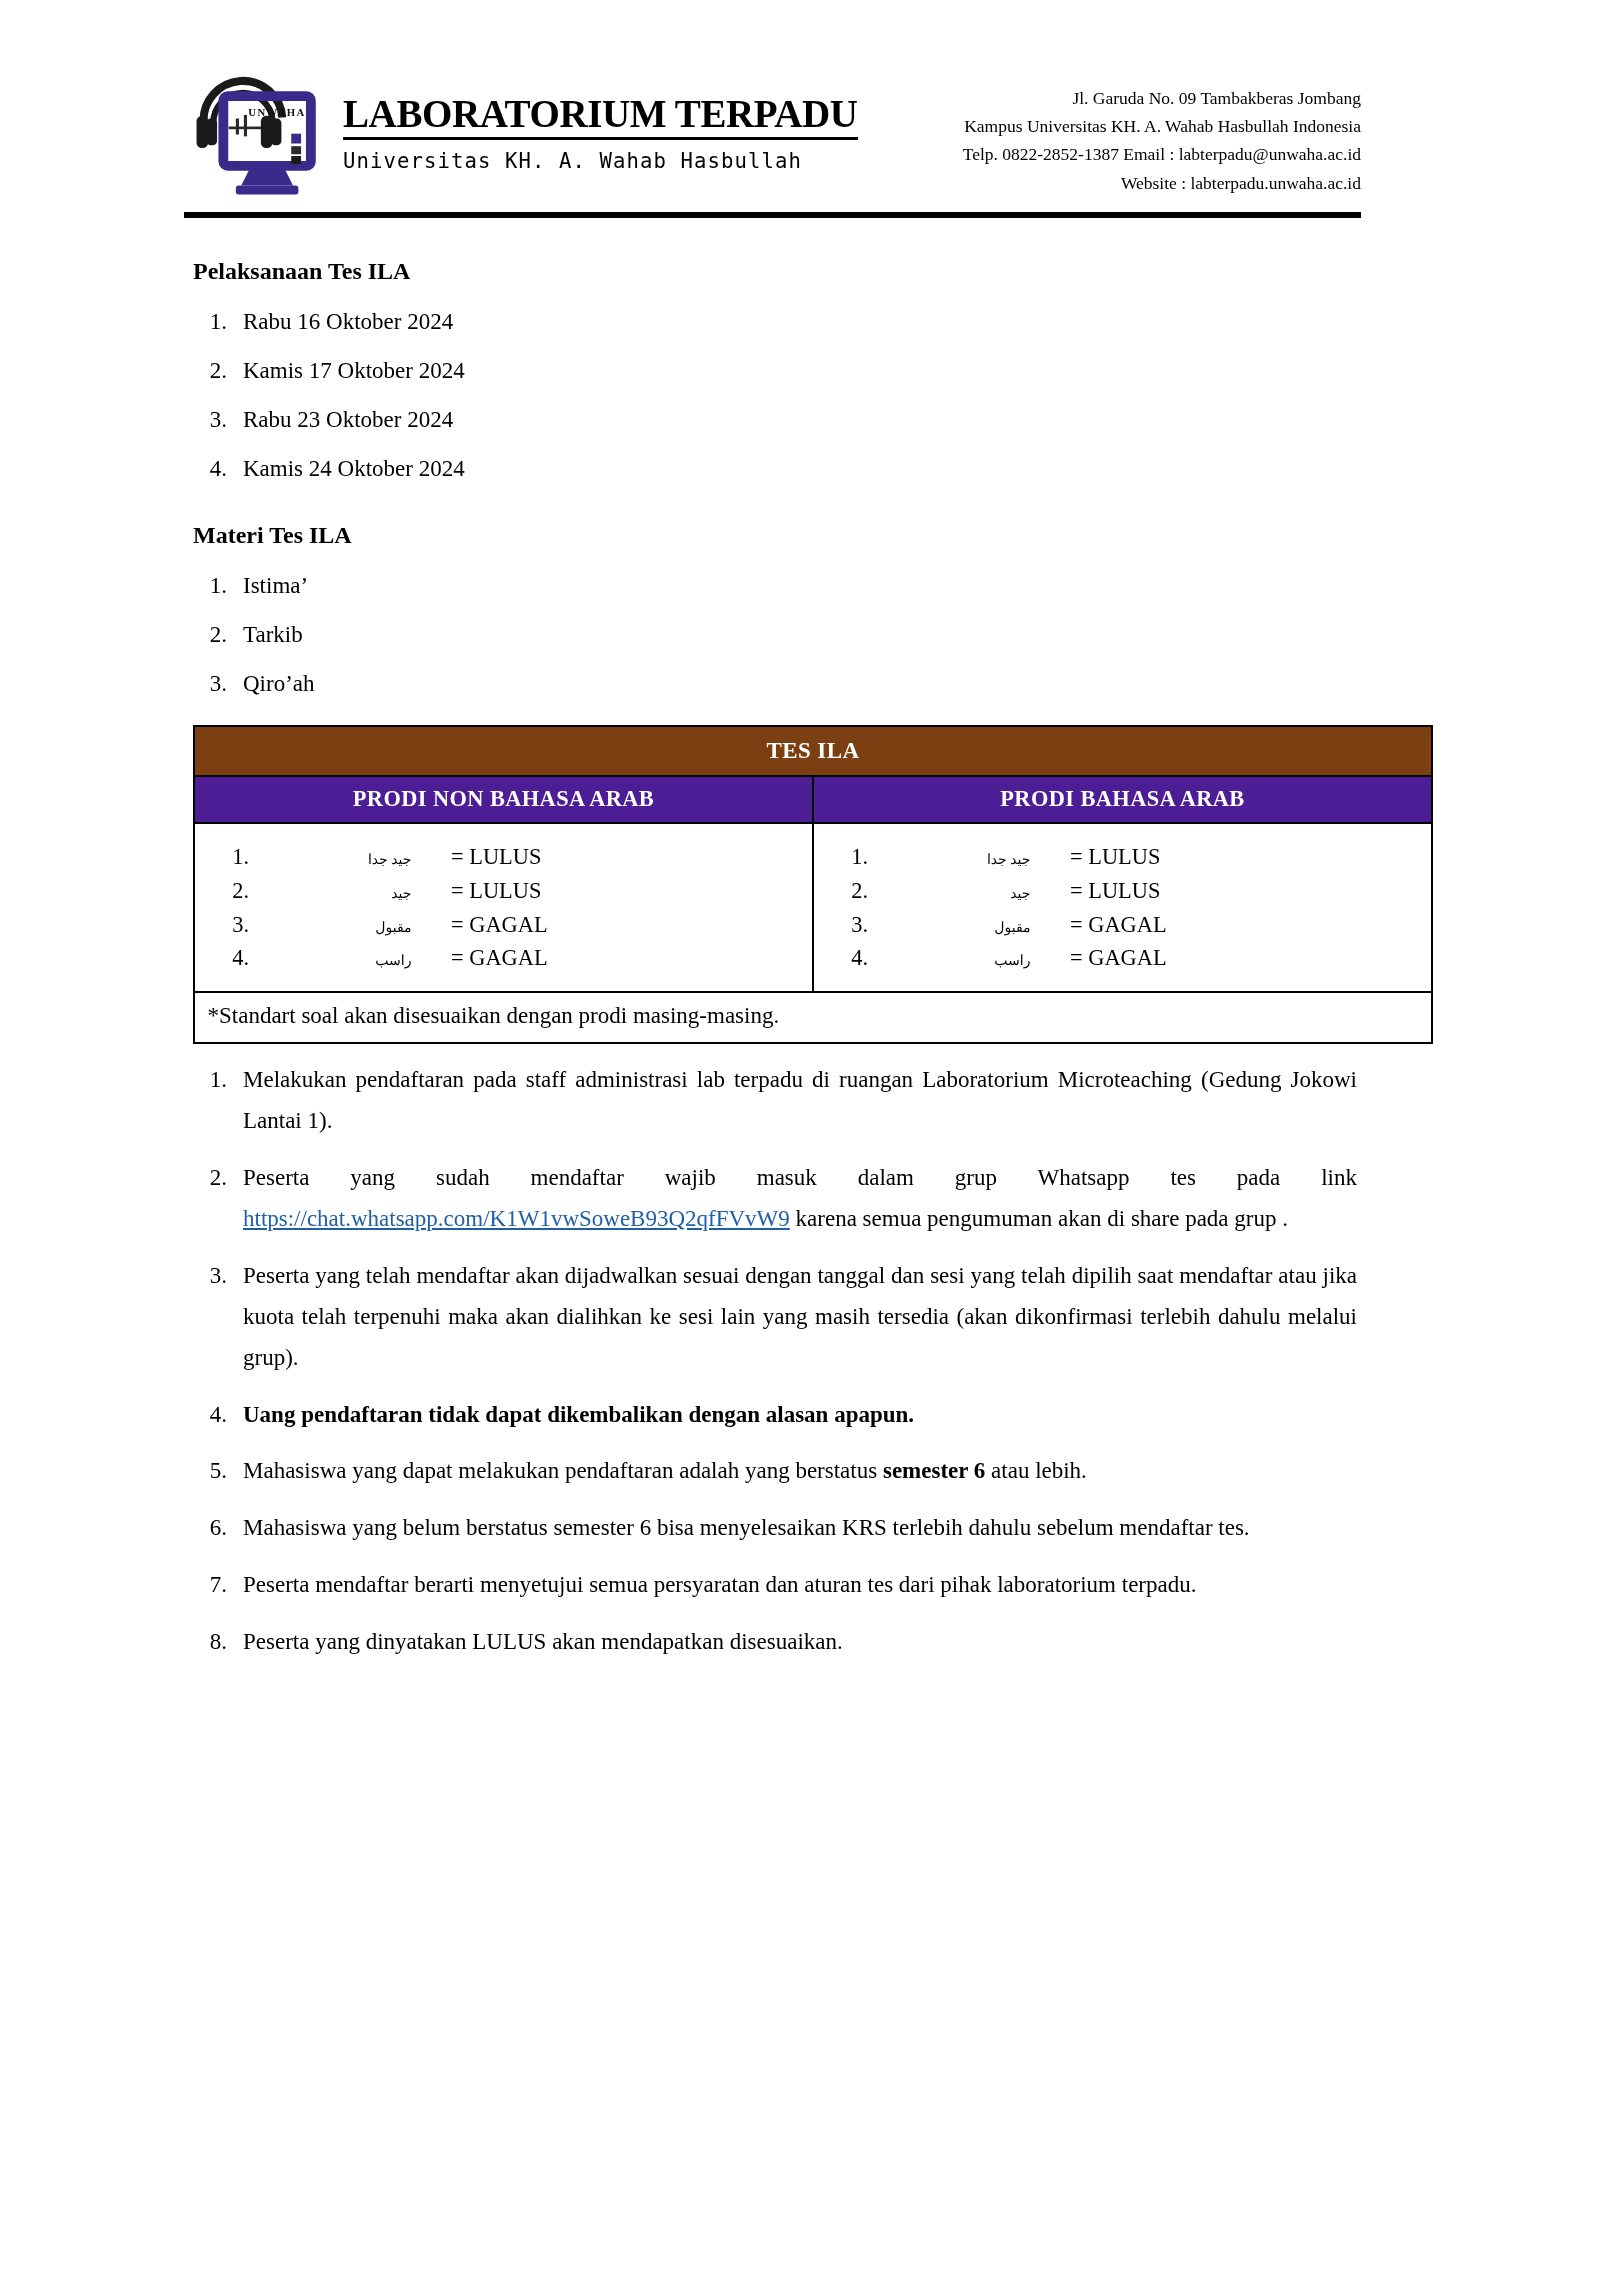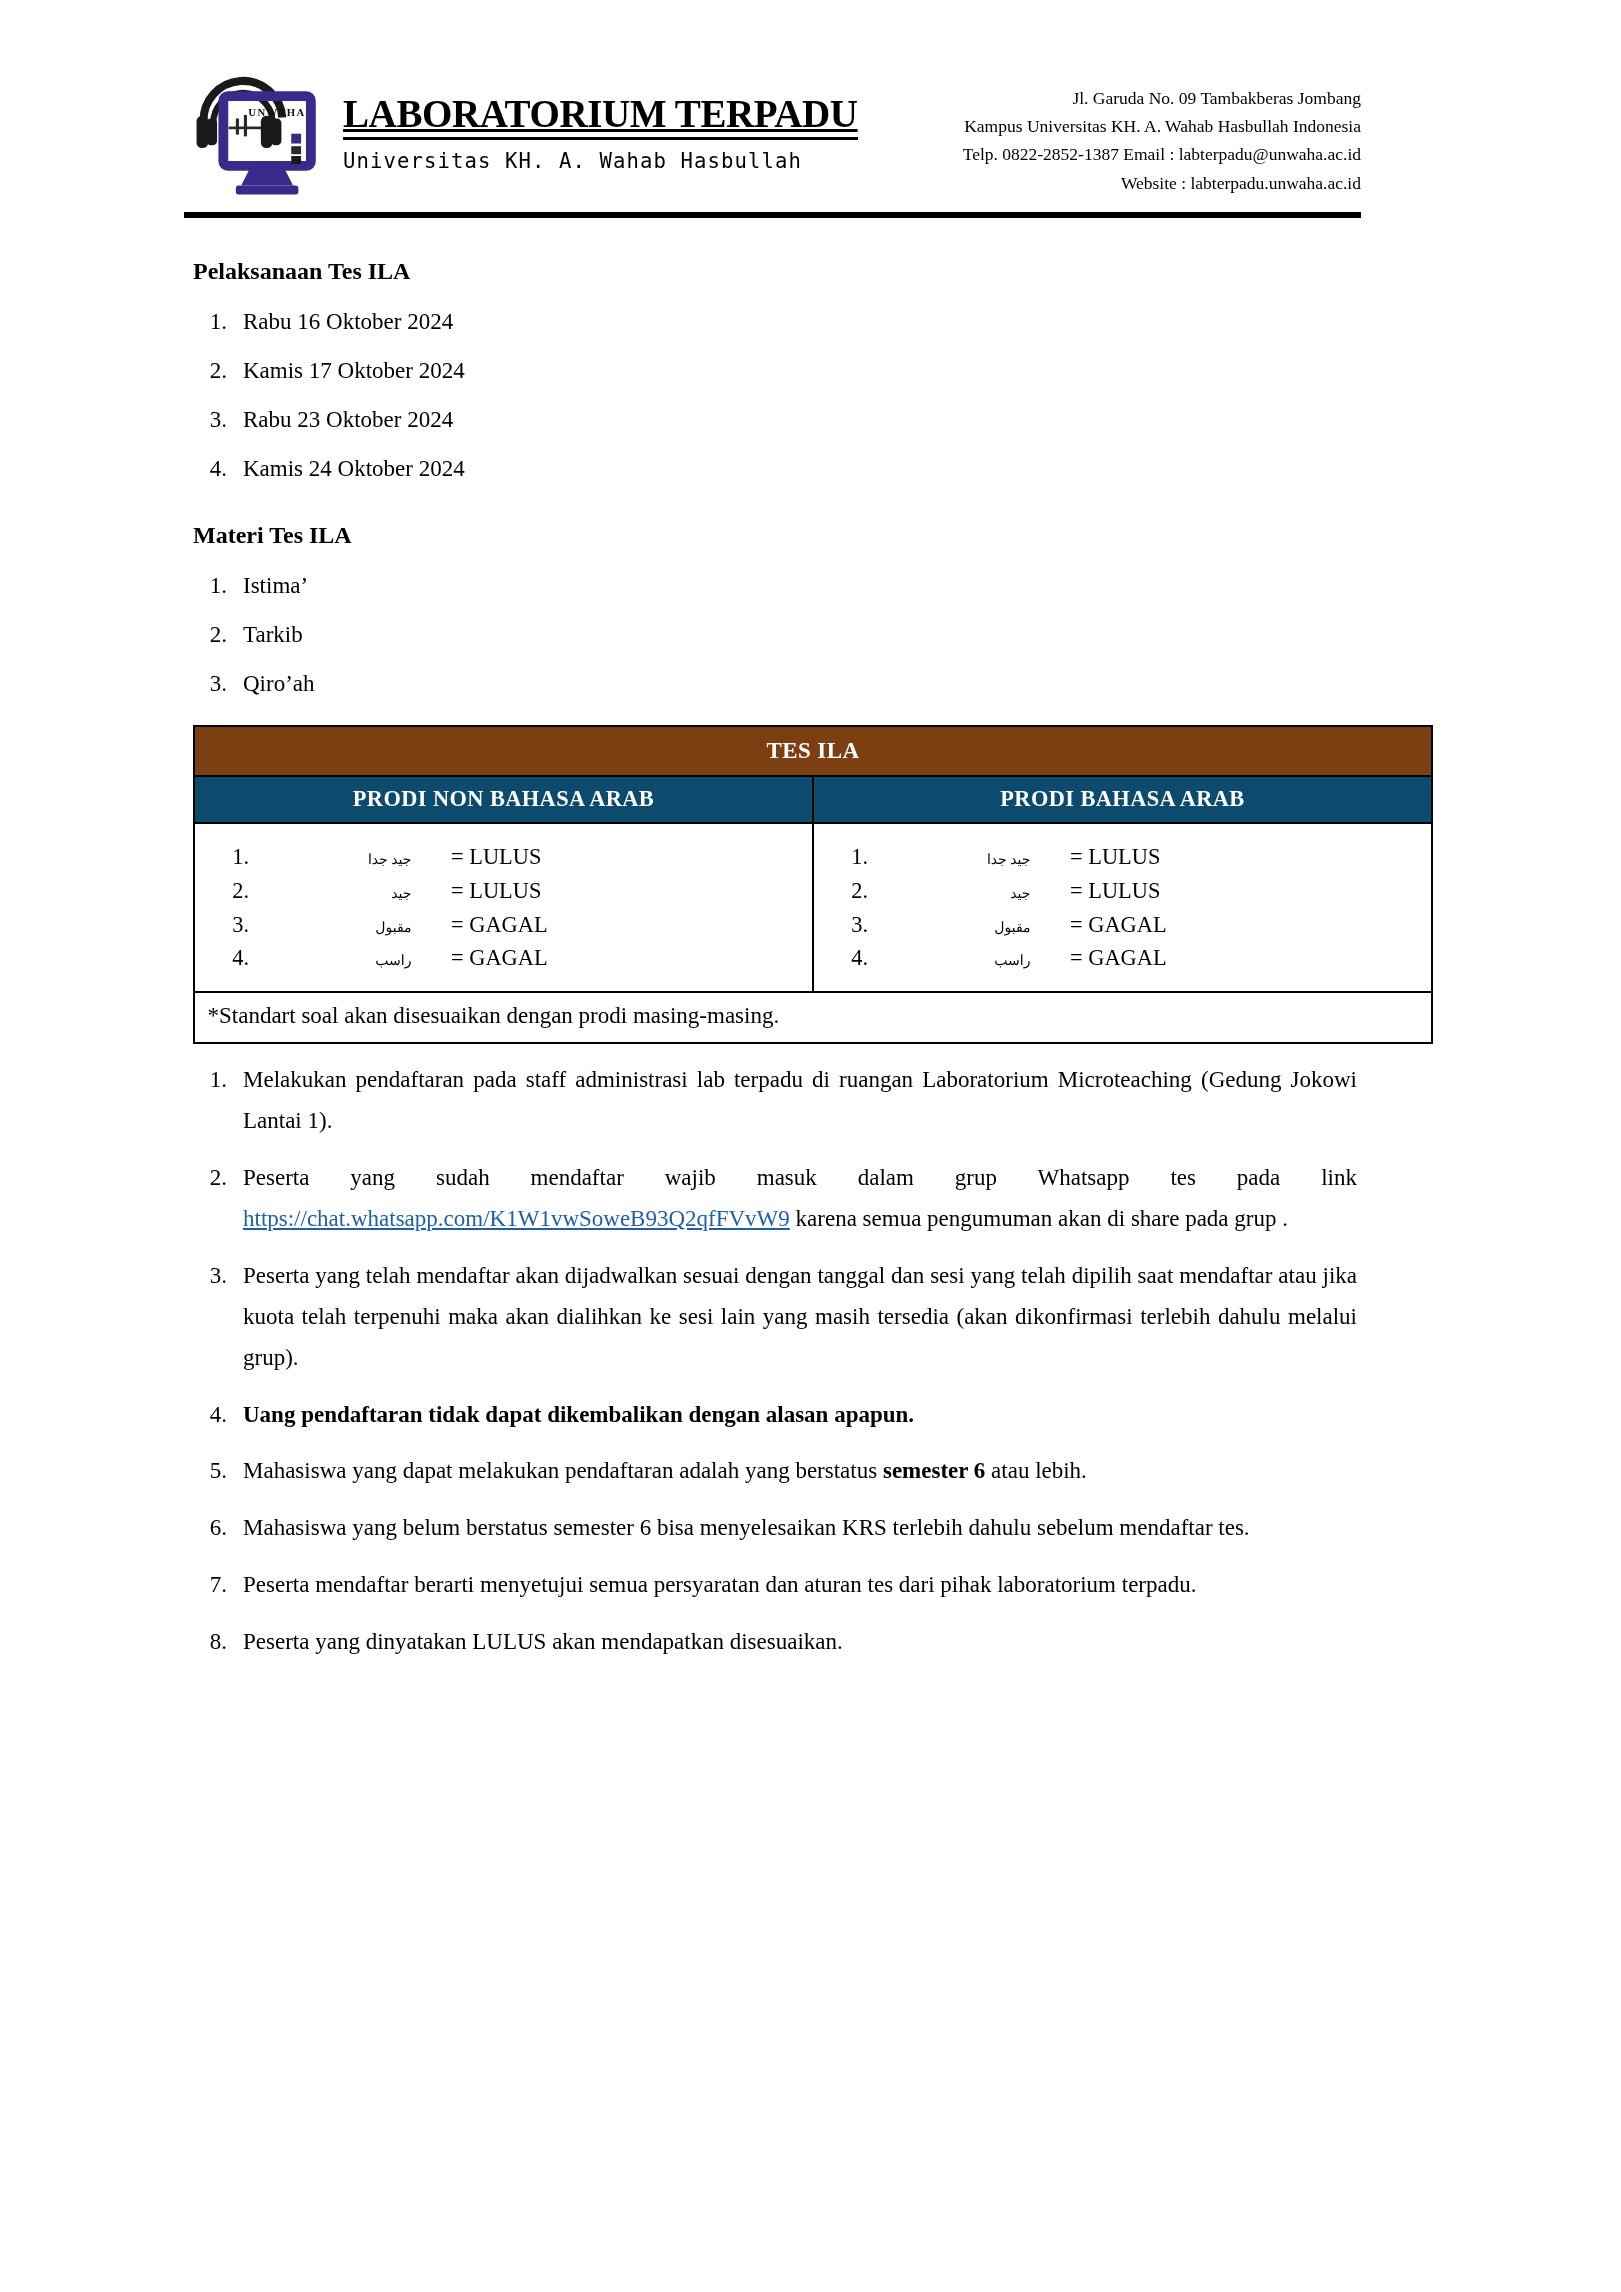--- a/index.html
+++ b/index.html
@@ -45,21 +45,20 @@
 
   .brand-title {
     font-family: "Liberation Serif", "DejaVu Serif", serif;
     font-weight: 700;
     font-size: 39px;
     letter-spacing: -0.4px;
     line-height: 1;
     white-space: nowrap;
     border-bottom: 3.6px solid #000;
     padding-bottom: 4.5px;
-    text-decoration: underline;
   }
 
   .brand-sub {
     font-family: "DejaVu Sans Mono", monospace;
     font-size: 20.6px;
     letter-spacing: 1.1px;
     margin-top: 9px;
     white-space: nowrap;
   }
 
@@ -123,21 +122,21 @@
   .hdr-main {
     background: #7B3F12;
     color: #ffffff;
     font-weight: 700;
     font-size: 23px;
     text-align: center;
     letter-spacing: 0.4px;
     height: 50px;
   }
   .hdr-sub {
-    background: #0c4a6e;
+    background: #4c1d95;
     color: #ffffff;
     font-weight: 700;
     font-size: 22.4px;
     text-align: center;
     letter-spacing: 0.4px;
     height: 47px;
   }
   .grade-cell { vertical-align: top; padding: 12.5px 0 19.7px 0 !important; }
 
   .grade-row {

